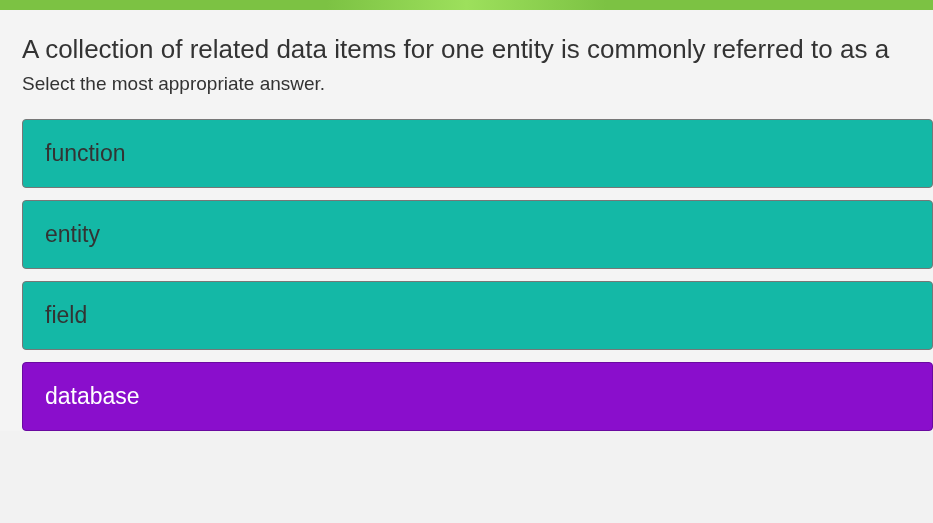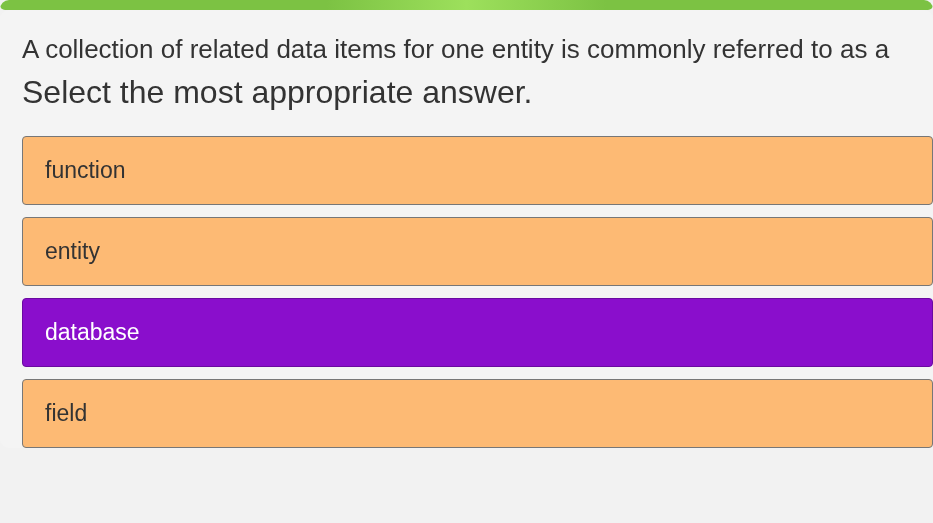--- a/index.html
+++ b/index.html
@@ -1,15 +1,15 @@
 <!DOCTYPE html>
 <html><head>
   <meta charset="utf-8">
   <style>
-    * { box-sizing: border-box; margin: 0; padding: 0; border-radius: 9px; }
+    * { box-sizing: border-box; margin: 0; padding: 0; }
     html, body { width: 933px; height: 523px; overflow: hidden; }
     body {
       font-family: -apple-system, BlinkMacSystemFont, "Segoe UI", Helvetica, Arial, sans-serif;
       background: #f2f2f2;
       color: #222;
     }
     .top-strip {
       height: 10px;
       width: 100%;
       background: linear-gradient(90deg, #7cc243 0%, #7cc243 35%, #9de05c 50%, #7cc243 65%, #7cc243 100%);
@@ -18,34 +18,34 @@
       background: #f4f4f4;
       padding: 22px 0 0 22px;
     }
     .question-line1 {
       font-size: 26px;
       color: #333;
       line-height: 1.35;
       margin-bottom: 4px;
     }
     .question-line2 {
-      font-size: 32px;
+      font-size: 19px;
       color: #333;
       line-height: 1.35;
       margin-bottom: 22px;
     }
     .options {
       display: flex;
       flex-direction: column;
       gap: 12px;
     }
     .option {
       border: 1px solid #777;
       border-radius: 4px;
-      background: #fdba74;
+      background: #14b8a6;
       padding: 20px 22px;
       font-size: 23px;
       color: #333;
       cursor: pointer;
       width: 100%;
       text-align: left;
     }
     .option.selected {
       background: #8a0ecc;
       border-color: #6a0aa0;
@@ -62,20 +62,20 @@
   <div class="question-line1">A collection of related data items for one entity is commonly referred to as a</div>
   <div class="question-line2">Select the most appropriate answer.</div>
 
   <div class="options">
     <button class="option">
       <span>function</span>
     </button>
     <button class="option">
       <span>entity</span>
     </button>
+    <button class="option">
+      <span>field</span>
+    </button>
     <button class="option selected">
       <span>database</span>
-    </button>
-    <button class="option">
-      <span>field</span>
     </button>
   </div>
 </div>
 
 </body></html>

